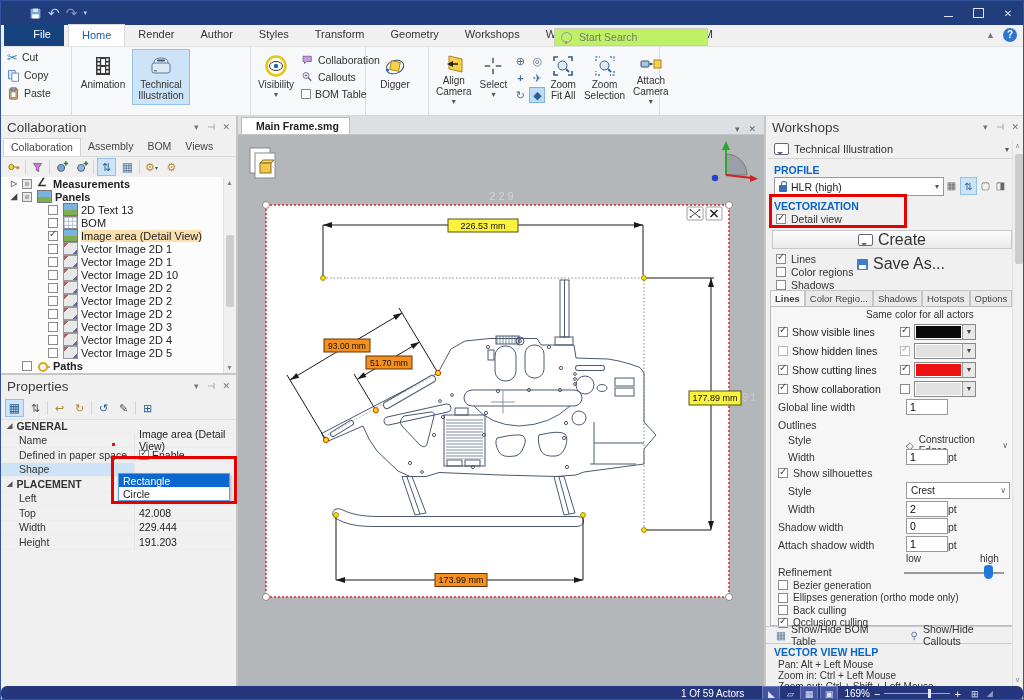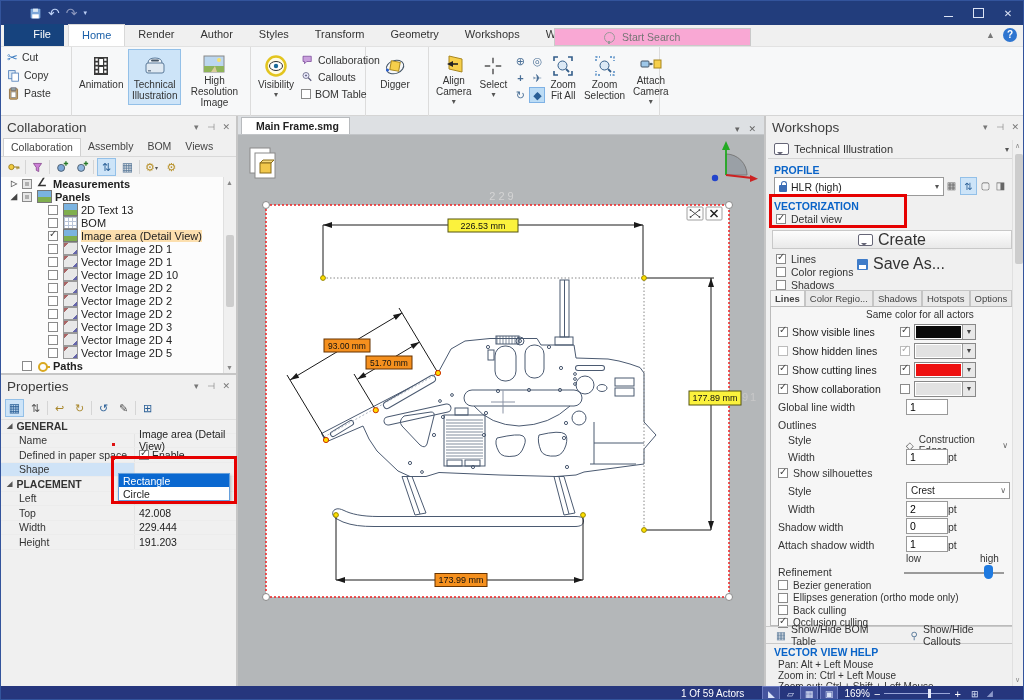--- a/index.html
+++ b/index.html
@@ -14,21 +14,21 @@
   .winbtns{margin-left:auto;display:flex;height:100%;}
   .winbtn{width:30px;height:100%;display:flex;align-items:center;justify-content:center;color:#dce4f5;font-size:10px;cursor:pointer;}
   .maxglyph{width:9px;height:8px;border:1px solid #dce4f5;}
   .minglyph{width:9px;height:1px;background:#dce4f5;margin-top:6px;}
   
   .tabrow{left:0;top:24px;width:100%;height:22px;background:#f0f0f0;border-bottom:1px solid #e2e2e2;display:flex;align-items:flex-end;}
   .rtabs{display:flex;height:22px;padding-left:3px;}
   .rtab{padding:4px 13px 3px;font-size:11px;color:#333;cursor:pointer;}
   .rtab.file{background:#16437e;color:#fff;min-width:34px;text-align:right;margin-right:4px;}
   .rtab.active{background:#fff;color:#1a5fa8;border:1px solid #d8d8d8;border-bottom:none;}
-  .searchbox{position:absolute;left:553px;top:3px;width:152px;height:16px;background:#f9a8d4;border:1px solid #c9c9c9;display:flex;align-items:center;padding-left:43px;}
+  .searchbox{position:absolute;left:553px;top:3px;width:152px;height:16px;background:#bef264;border:1px solid #c9c9c9;display:flex;align-items:center;}
   .searchbox input{border:none;outline:none;background:transparent;font-size:10.5px;font-family:"Liberation Sans",sans-serif;color:#555;width:120px;}
   .bulb{width:9px;height:9px;border:1px solid #999;border-radius:50%;margin:0 5px 0 6px;position:relative;}
   .bulb::after{content:"";position:absolute;left:3px;top:8px;width:2px;height:3px;background:#999;}
   .tr-right{position:absolute;right:6px;top:3px;display:flex;gap:8px;align-items:center;}
   .collapse-caret{color:#777;font-size:9px;}
   .helpbtn{width:14px;height:14px;border-radius:50%;background:#2e75d0;color:#fff;font-size:10px;font-weight:bold;text-align:center;line-height:14px;}
   
   .ribbon{left:0;top:46px;width:100%;height:69px;background:#f7f8f9;border-bottom:1px solid #d5d5d5;display:flex;}
   .rgroup{position:relative;height:100%;border-right:1px solid #dcdcdc;padding:2px 4px 13px;display:flex;gap:2px;align-items:flex-start;}
   .glabel{position:absolute;bottom:1px;left:0;right:0;text-align:center;font-size:9.5px;color:#6a6a6a;}
@@ -129,21 +129,21 @@
   .contentbox{position:absolute;left:4px;top:190px;width:242px;height:318px;background:#f6f6f6;border:1px solid #bbb;}
   .swatch{height:14px;border:1px solid #888;display:flex;width:60px;background:#fff;}
   .swatch .col{flex:1;background:#e2e2e2;margin:1px;}
   .swatch .arr{width:12px;border-left:1px solid #999;font-size:7px;text-align:center;color:#444;background:#e8e8e8;line-height:13px;flex:none;}
   .numin{position:absolute;background:#fff;border:1px solid #999;font-size:10.5px;font-family:"Liberation Sans",sans-serif;padding:0 3px;width:34px;height:14px;}
   .slider-track{position:absolute;height:2px;background:#9a9a9a;}
   .slider-handle{position:absolute;width:9px;height:14px;background:#1f7ae0;border-radius:4px 4px 5px 5px;cursor:pointer;}
   .bbar{position:absolute;left:0px;right:12px;height:16px;border-top:1px solid #c9c9c9;border-bottom:1px solid #c9c9c9;display:flex;align-items:center;font-size:10.5px;color:#333;}
   .helpline{position:absolute;font-size:10px;color:#333;}
   
-  .statusbar{left:0;top:685px;width:100%;height:15px;background:#26367d;color:#fff;display:flex;align-items:center;font-size:10px;}
+  .statusbar{left:0;top:685px;width:100%;height:15px;background:#26367d;color:#fff;display:flex;align-items:center;font-size:10px;border-radius:6px;}
   .sbi{width:16px;height:13px;display:flex;align-items:center;justify-content:center;font-size:9px;color:#dbe4f8;margin-right:2px;}
   .sbi.on{background:#44549e;border:1px solid #6d7cc0;}
   .sb-slider{width:66px;height:1px;background:#9aa6d8;position:relative;margin:0 4px;}
   .sb-handle{position:absolute;left:44px;top:-4px;width:3px;height:9px;background:#e8ecfa;}
 </style>
 </head>
 <body>
 
 <div class="win">
 
@@ -244,31 +244,20 @@
       <div class="bigbtn sel" style="width:52px;">
         <span class="bicon">
             <svg width="26" height="24" viewBox="0 0 24 24">
               <path d="M5,9 Q5,4 12,4 Q19,4 19,9" fill="#eef4fa" stroke="#5a7a9a"></path>
               <rect x="3" y="9" width="18" height="10" rx="2" fill="#dfe9f2" stroke="#5a7a9a"></rect>
               <rect x="8" y="5.5" width="8" height="2" rx="1" fill="#456"></rect>
               <rect x="5" y="16" width="3" height="1.5" fill="#789"></rect>
             </svg>
           </span>
         <span>Technical Illustration</span>
-      </div>
-      <div class="bigbtn" style="width:64px;">
-        <span class="bicon">
-            <svg width="26" height="24" viewBox="0 0 24 24">
-              <rect x="2" y="4" width="20" height="16" fill="#bcd7ee" stroke="#888"></rect>
-              <path d="M2,14 L22,14 L22,20 L2,20 Z" fill="#8fb45a"></path>
-              <path d="M9,20 L13,14 L15,20" fill="#d9cb9a"></path>
-              <circle cx="17" cy="8" r="2" fill="#f5e26b"></circle>
-            </svg>
-          </span>
-        <span>High Resolution Image</span>
       </div>
       <div class="glabel">Show/Hide</div>
     </div>
 
     <div class="rgroup" style="width:106px;">
       <div class="bigbtn" style="width:40px;">
         <span class="bicon">
             <svg width="24" height="24" viewBox="0 0 24 24">
               <circle cx="12" cy="12" r="9.5" fill="#fffbe6" stroke="#e3c51f" stroke-width="2.5"></circle>
               <ellipse cx="12" cy="12" rx="6.5" ry="4.5" fill="#fff" stroke="#333"></ellipse>

